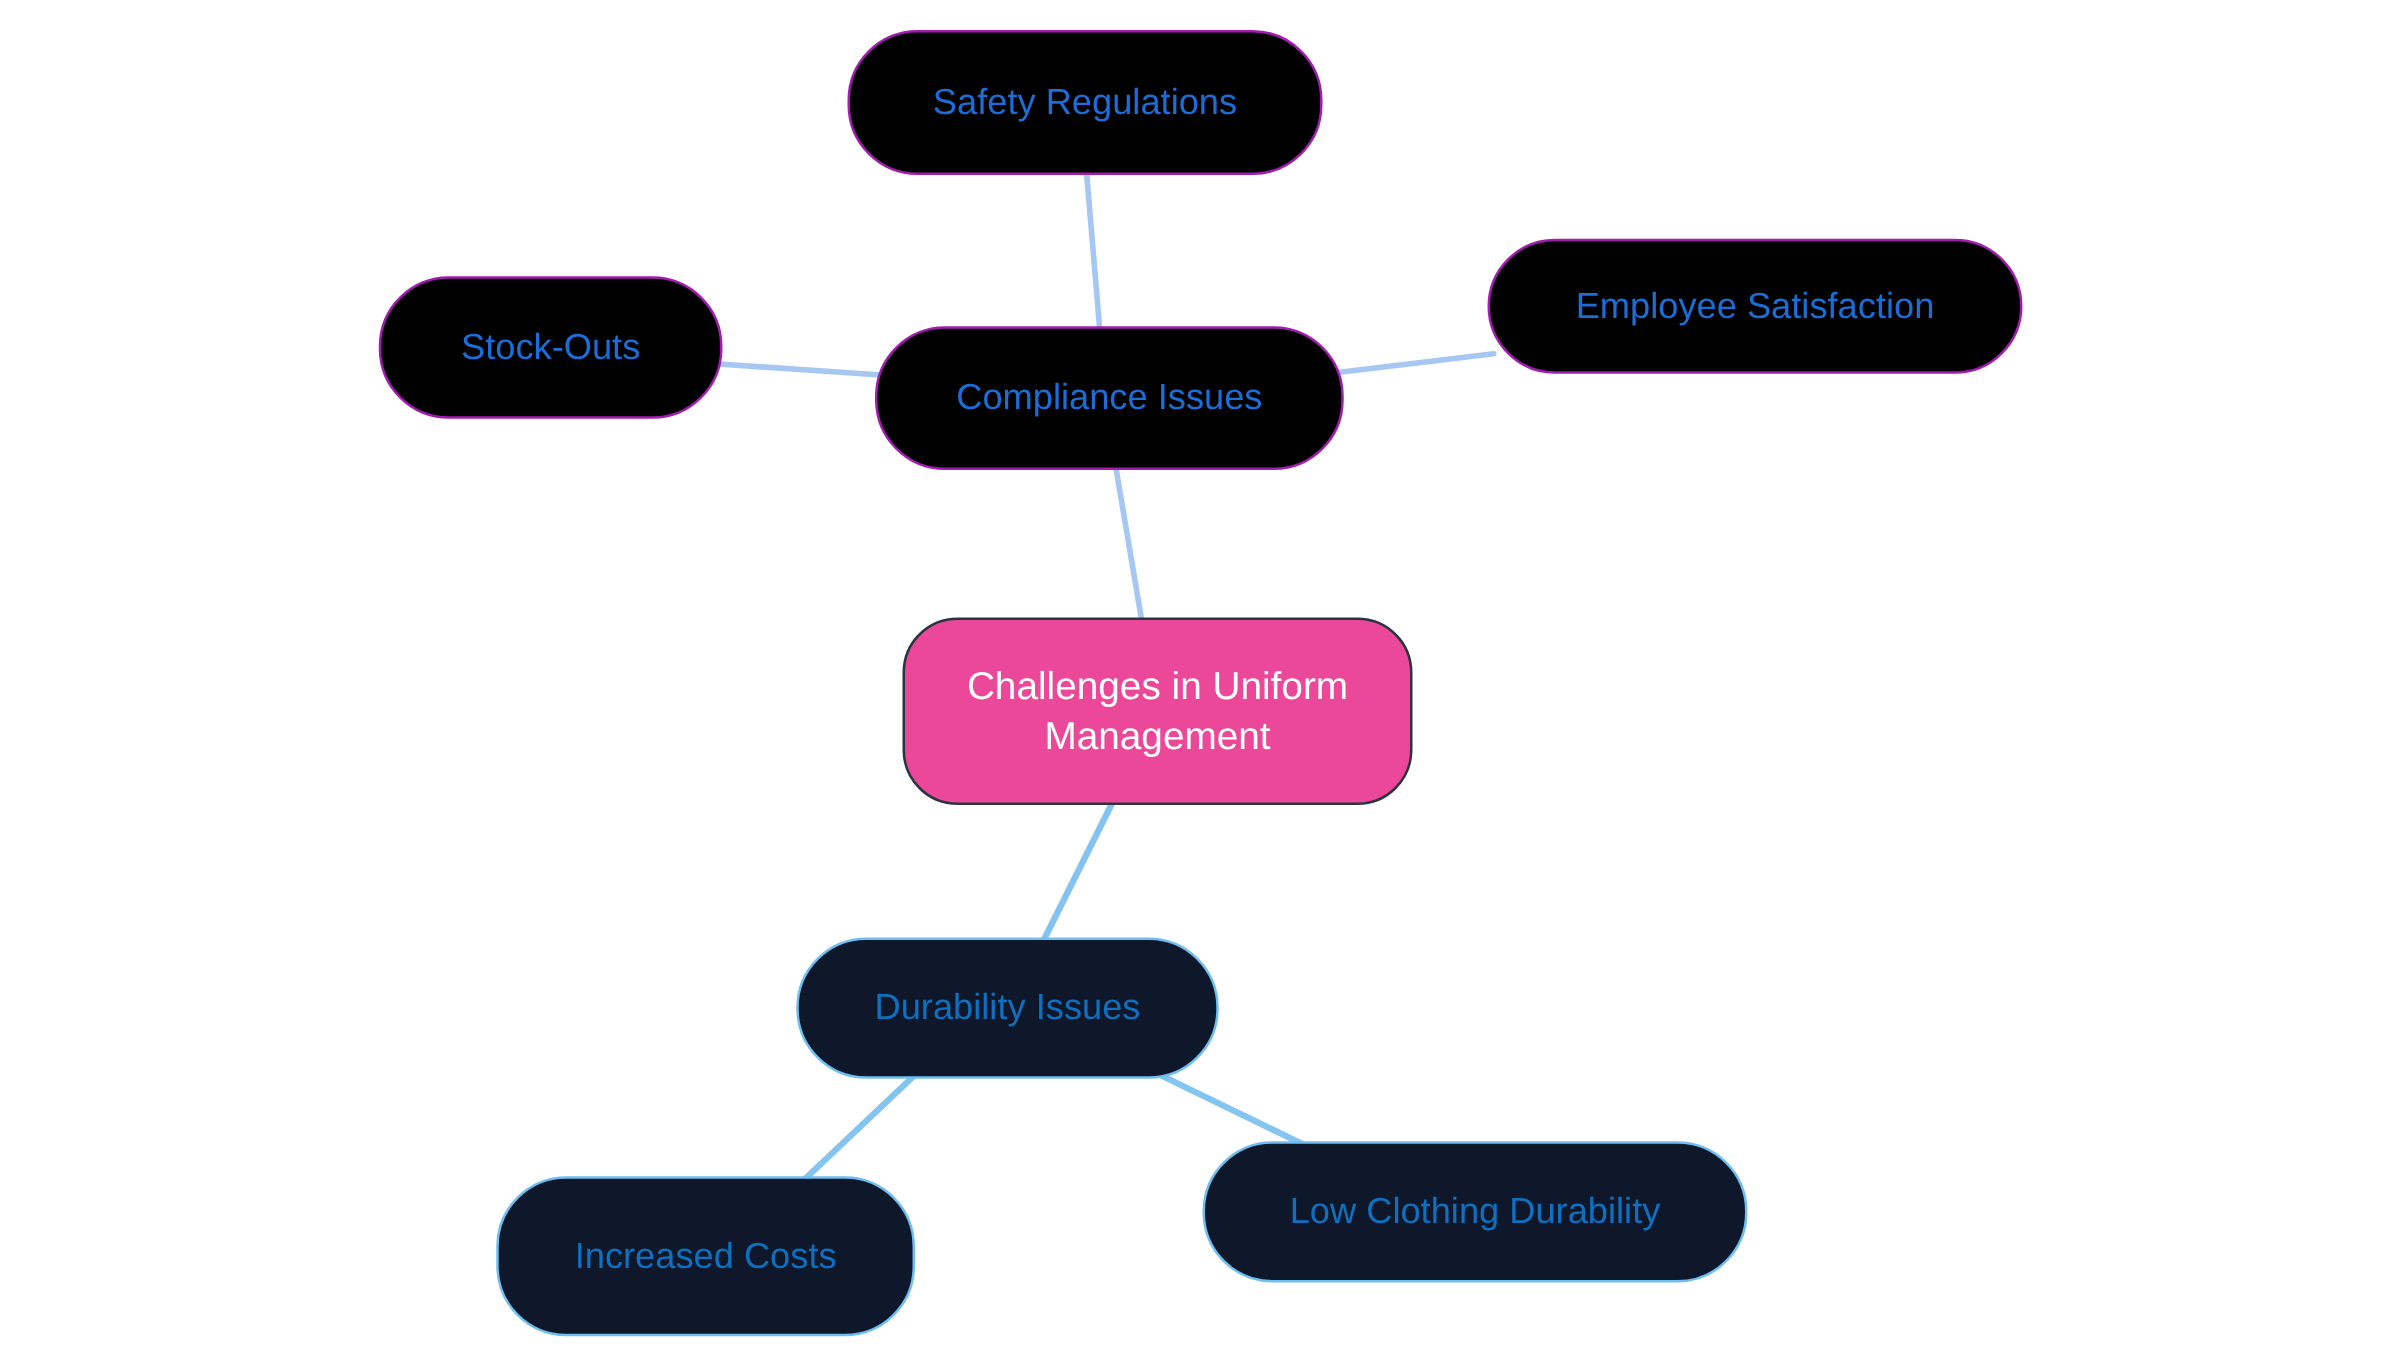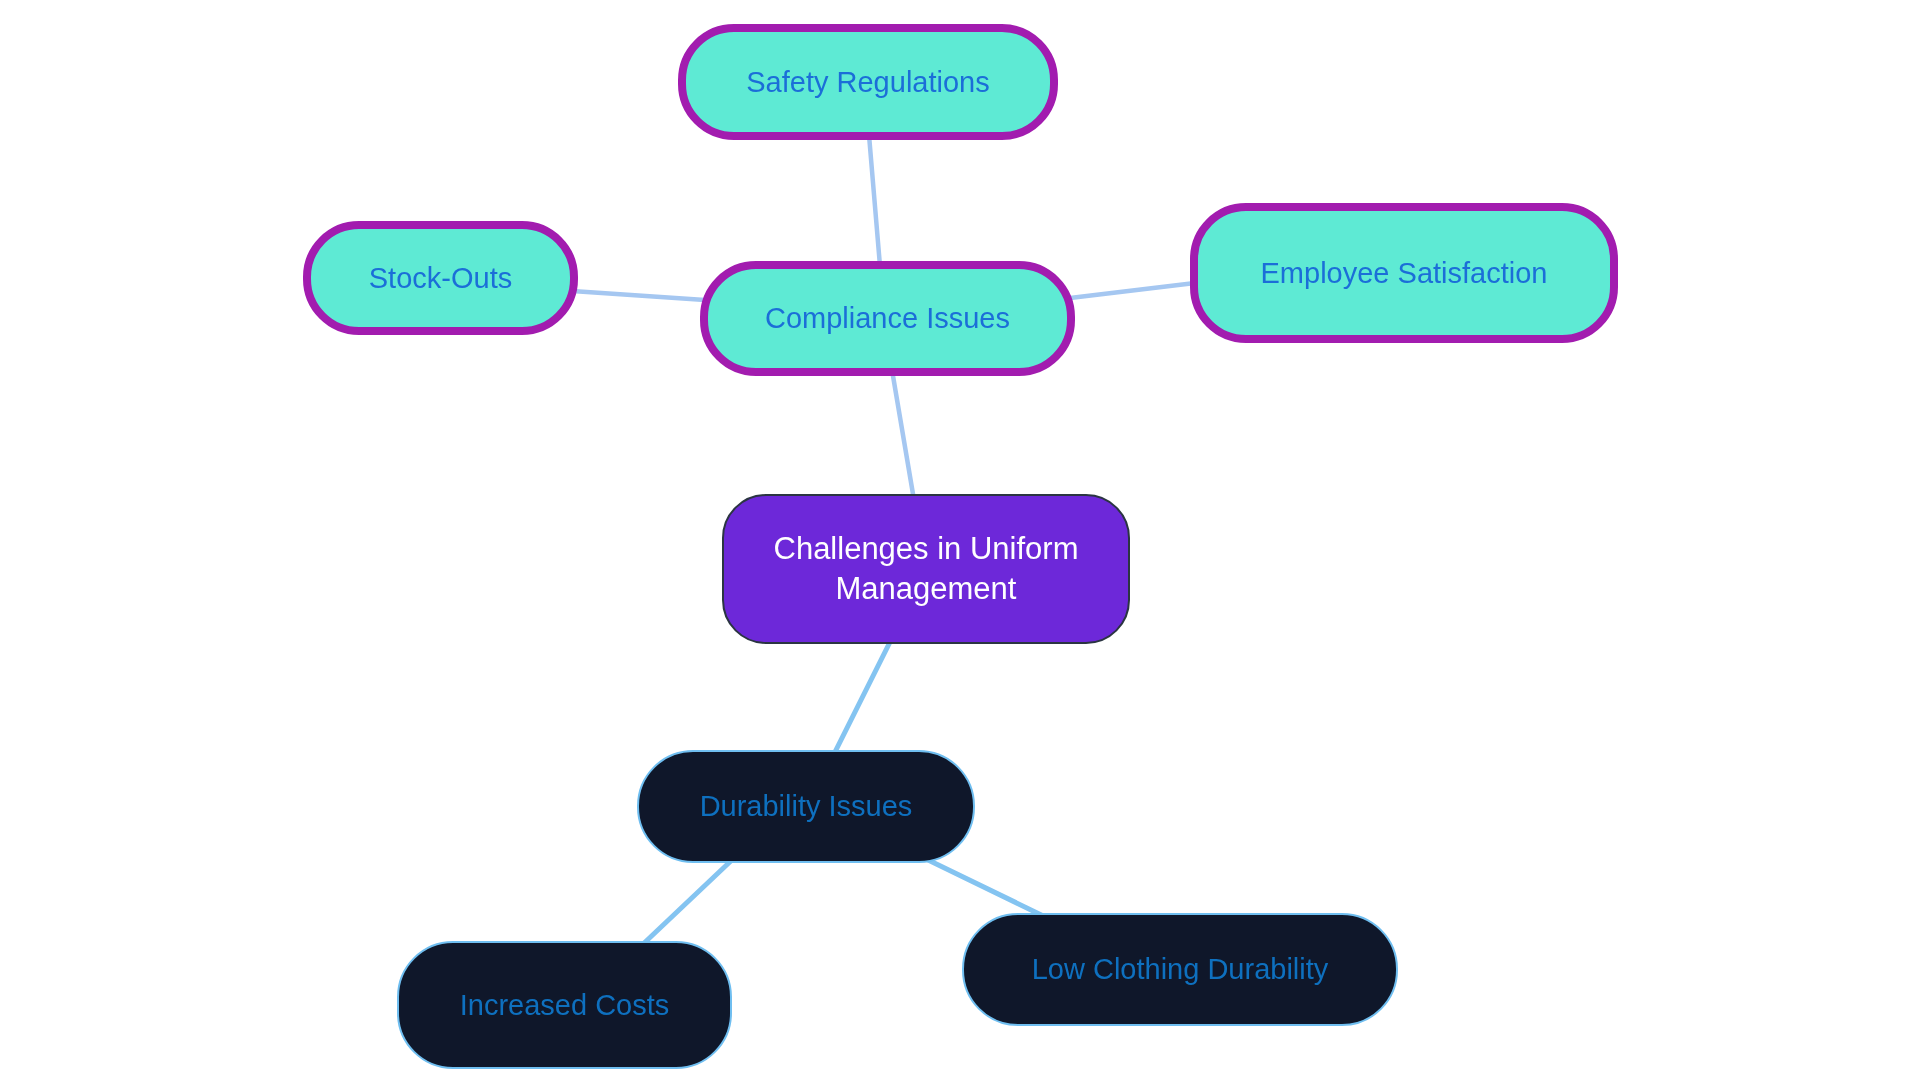--- a/index.html
+++ b/index.html
@@ -24,47 +24,47 @@
     position: absolute;
     display: flex;
     align-items: center;
     justify-content: center;
     text-align: center;
     box-sizing: border-box;
     white-space: nowrap;
     cursor: pointer;
   }
   .branch-a {
-    background: #5eead4;
-    border: 8px solid #a21caf;
+    background: #000000;
+    border: 2px solid #a21caf;
     color: #1b6ed8;
     border-radius: 56px;
     font-size: 29px;
   }
   .branch-b {
     background: #0f172a;
     border: 2px solid #6fbef0;
     color: #0e70bf;
     border-radius: 56px;
     font-size: 29px;
   }
   .central {
-    background: #6d28d9;
+    background: #ec4899;
     border: 2px solid #2b3542;
     color: #ffffff;
     border-radius: 44px;
     font-size: 31px;
     line-height: 1.28;
     padding: 0 34px;
     white-space: normal;
   }
   #node-safety     { left: 678px;  top: 24px;  width: 380px; height: 116px; }
   #node-stockouts  { left: 303px;  top: 221px; width: 275px; height: 114px; }
   #node-compliance { left: 700px;  top: 261px; width: 375px; height: 115px; justify-content: center; }
-  #node-employee   { left: 1190px; top: 203px; width: 428px; height: 140px; }
+  #node-employee   { left: 1190px; top: 191px; width: 428px; height: 108px; }
   #node-central    { left: 722px;  top: 494px; width: 408px; height: 150px; }
   #node-durability { left: 637px;  top: 750px; width: 338px; height: 113px; }
   #node-costs      { left: 397px;  top: 941px; width: 335px; height: 128px; }
   #node-lowdur     { left: 962px;  top: 913px; width: 436px; height: 113px; }
 </style>
 </head>
 <body>
 
 <div class="canvas">
 

